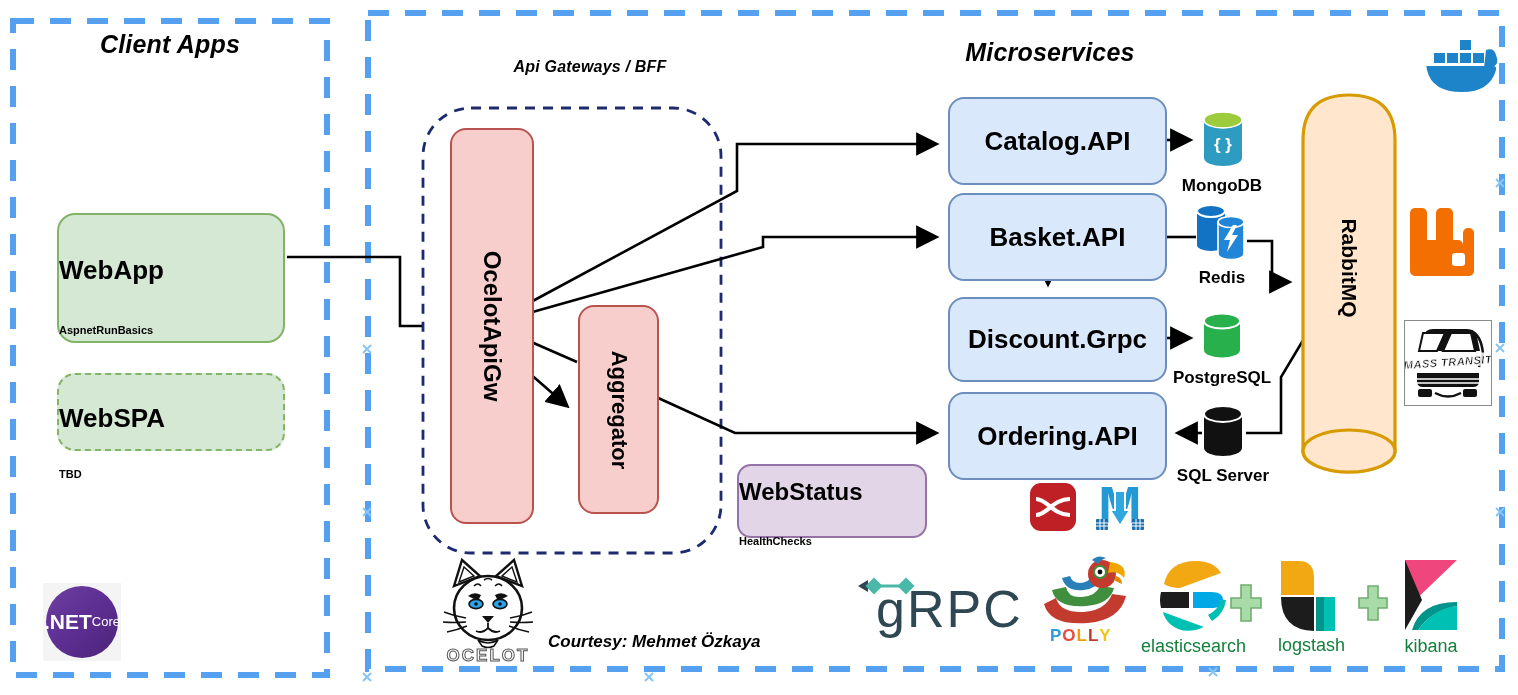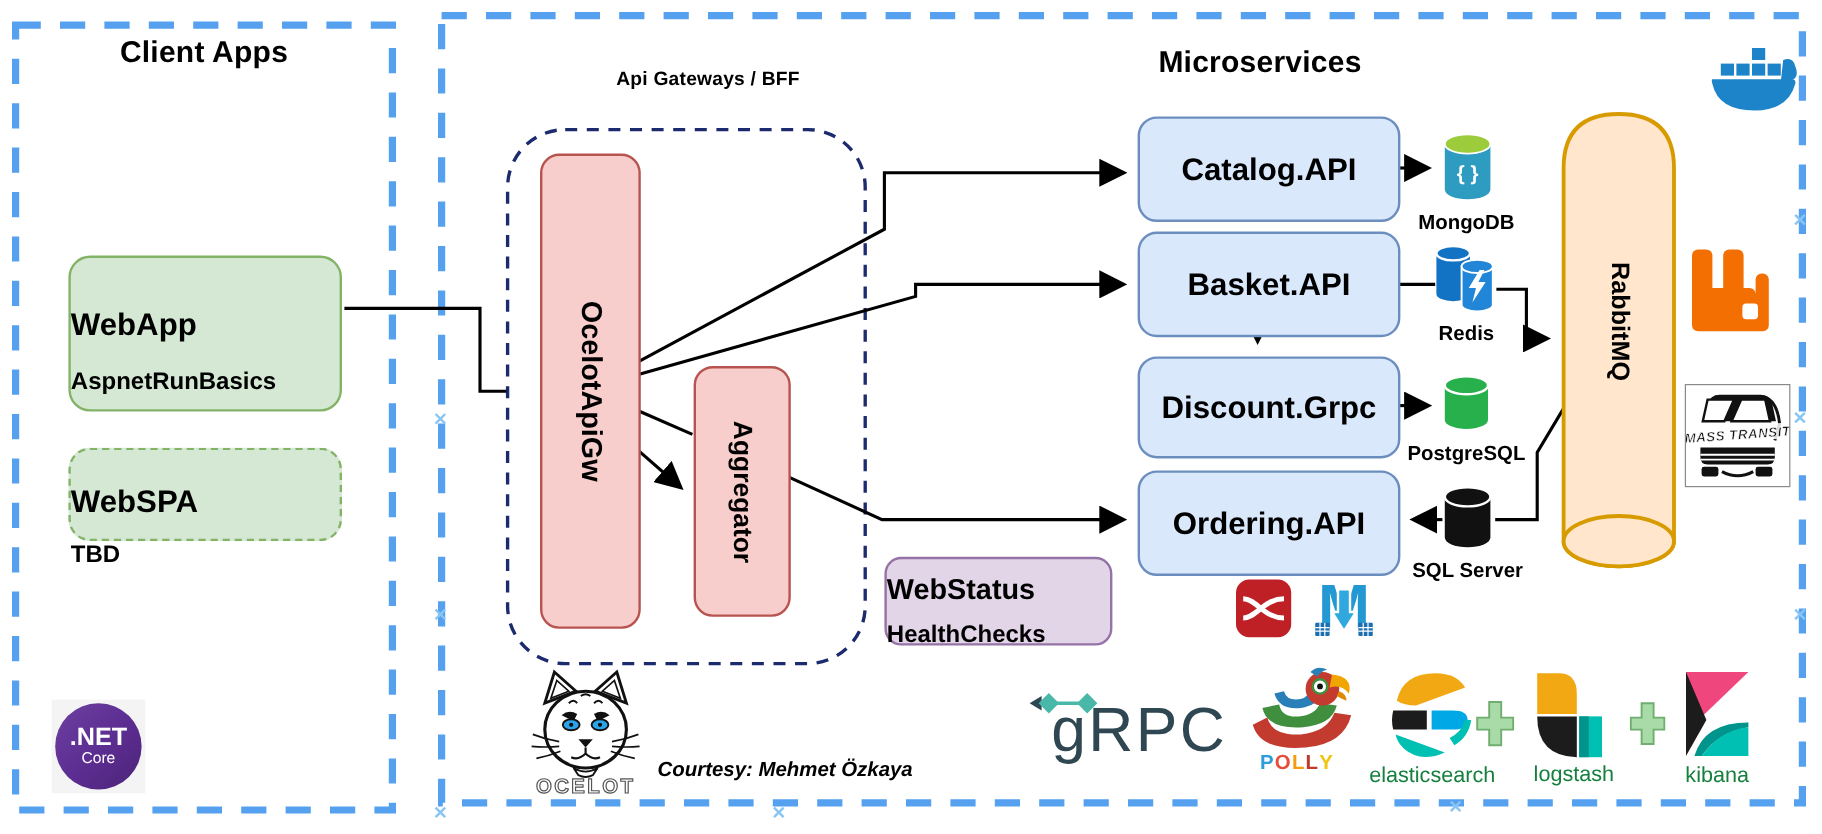--- a/index.html
+++ b/index.html
@@ -1,38 +1,38 @@
 <!DOCTYPE html>
 <html><head>
 <meta charset="utf-8">
 <style>
   html,body{margin:0;padding:0;background:#ffffff;}
   #canvas{position:relative;width:1518px;height:695px;background:#fff;overflow:hidden;
           font-family:"Liberation Sans","DejaVu Sans",sans-serif;color:#000;}
   .abs{position:absolute;}
   .layer{position:absolute;left:0;top:0;z-index:0;pointer-events:none;}
   .content{z-index:1;}
-  .sec-title{font-weight:bold;font-size:25px;text-align:center;letter-spacing:.2px;}
+  .sec-title{font-weight:bold;font-size:25px;text-align:center;letter-spacing:.2px;font-style:italic;}
   .rbox{border-radius:18px;box-sizing:border-box;text-align:left;}
   .greenbox{background:#d5e8d4;border:2.5px solid #82b366;}
   .greenbox.dash{border-style:dashed;}
   .bluebox{background:#dae8fc;border:2.5px solid #6c8ebf;border-radius:16px;
            display:flex;align-items:center;justify-content:center;}
   .pinkbox{background:#f8cecc;border:2.5px solid #b85450;border-radius:16px;}
   .purplebox{background:#e1d5e7;border:2.5px solid #9673a6;border-radius:14px;}
   .box-title{font-weight:bold;font-size:26px;}
-  .box-sub{font-weight:bold;font-size:20px;}
+  .box-sub{font-weight:bold;font-size:11px;margin-top:17px;}
   .svc-title{font-weight:bold;font-size:26px;}
   .db-label{font-weight:bold;font-size:17px;text-align:center;}
   .vtext{position:absolute;top:50%;left:50%;transform:translate(-50%,-50%) rotate(90deg);
          white-space:nowrap;font-weight:bold;}
   .dotnet{background:#f4f4f4;display:flex;align-items:center;justify-content:center;}
   .dotnet-circle{width:72px;height:72px;border-radius:50%;
     background:linear-gradient(135deg,#6b3fa0 0%,#5c2d91 55%,#4b2477 100%);
-    display:flex;flex-direction:column;align-items:center;justify-content:center;color:#fff;}
+    display:flex;align-items:center;justify-content:center;color:#fff;}
   .dotnet-main{font-size:21px;font-weight:bold;line-height:20px;}
   .dotnet-sub{font-size:13px;line-height:14px;}
   .courtesy{font-style:italic;font-weight:bold;font-size:17px;}
   .grpc-text{font-size:52px;font-weight:500;color:#2f4752;letter-spacing:2px;line-height:70px;}
   .elk-label{font-size:18px;color:#15803d;text-align:center;}
   .polly-letters{display:flex;gap:1px;font-weight:bold;font-size:17px;}
 </style>
 </head>
 <body>
 

